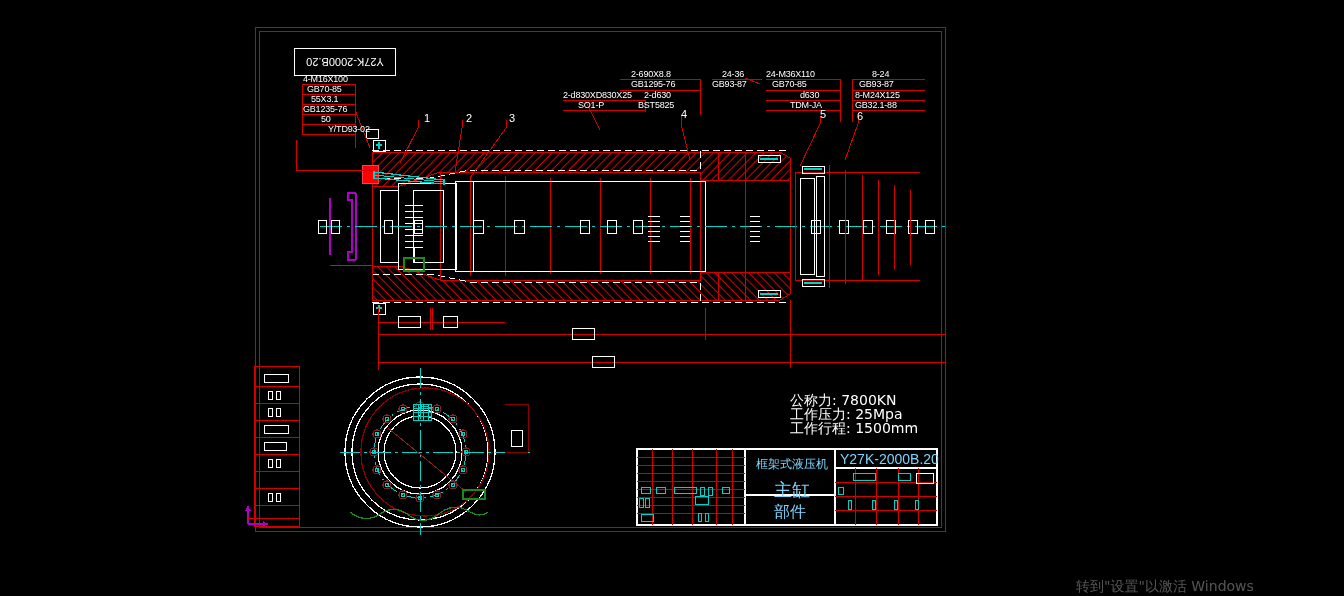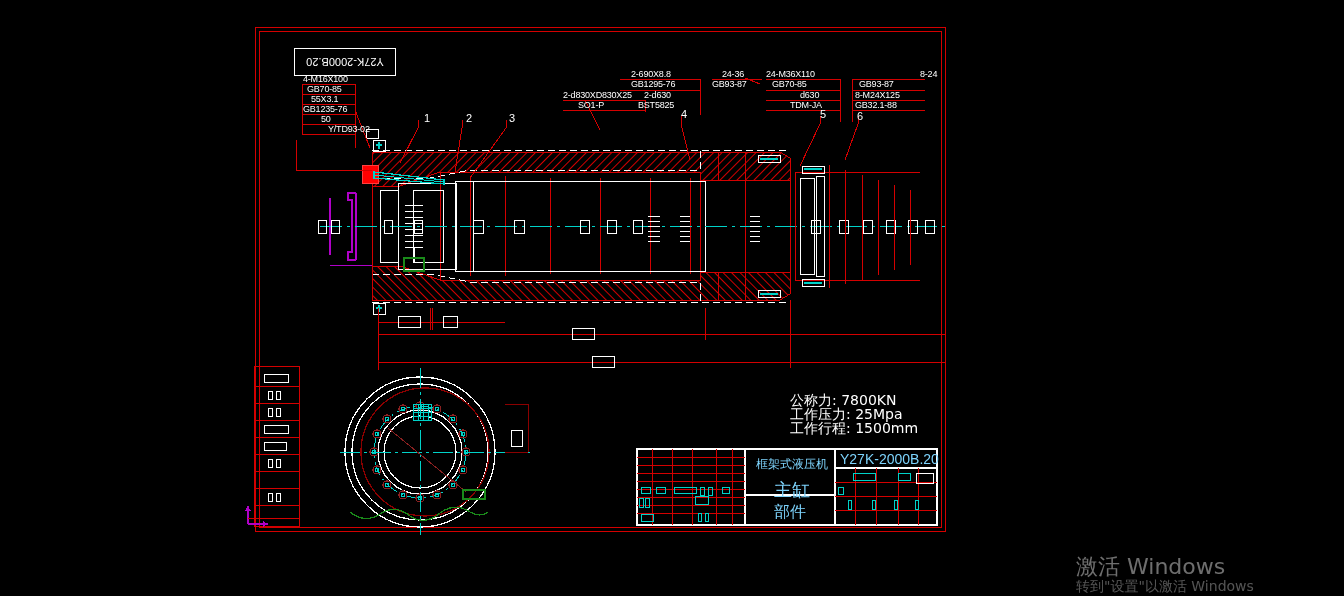--- a/index.html
+++ b/index.html
@@ -421,37 +421,36 @@
   <div class="lbl" style="left:638px;top:100px;">BST5825</div>
 
   <div class="lbl" style="left:722px;top:69px;">24-36</div>
   <div class="lbl" style="left:712px;top:79px;">GB93-87</div>
 
   <div class="lbl" style="left:766px;top:69px;">24-M36X110</div>
   <div class="lbl" style="left:772px;top:79px;">GB70-85</div>
   <div class="lbl" style="left:800px;top:90px;">d630</div>
   <div class="lbl" style="left:790px;top:100px;">TDM-JA</div>
 
-  <div class="lbl" style="left:872px;top:69px;margin-left:48px;">8-24</div>
+  <div class="lbl" style="left:872px;top:69px;">8-24</div>
   <div class="lbl" style="left:859px;top:79px;">GB93-87</div>
   <div class="lbl" style="left:855px;top:90px;">8-M24X125</div>
   <div class="lbl" style="left:855px;top:100px;">GB32.1-88</div>
 
   <div class="num" style="left:424px;top:112px;">1</div>
   <div class="num" style="left:466px;top:112px;">2</div>
   <div class="num" style="left:509px;top:112px;">3</div>
   <div class="num" style="left:681px;top:108px;">4</div>
   <div class="num" style="left:820px;top:108px;">5</div>
   <div class="num" style="left:857px;top:110px;">6</div>
 
   <div class="spec" style="left:790px;top:393px;">公称力: 7800KN</div>
   <div class="spec" style="left:790px;top:407px;">工作压力: 25Mpa</div>
   <div class="spec" style="left:790px;top:421px;">工作行程: 1500mm</div>
 
   <div class="tb-txt" style="left:756px;top:456px;font-size:12px;">框架式液压机</div>
   <div class="tb-txt" style="left:774px;top:478px;font-size:18px;">主缸</div>
   <div class="tb-txt" style="left:774px;top:502px;font-size:16px;text-align:right;">部件</div>
   <div class="tb-txt" style="left:840px;top:451px;font-size:14px;font-family:'Liberation Sans',sans-serif;">Y27K-2000B.20</div>
 
-  <div class="wm wm1" style="left:1076px;top:552px;">激活 Windows</div>
   <div class="wm wm2" style="left:1076px;top:578px;">转到"设置"以激活 Windows</div>
 
 </div>
 
 </body></html>

